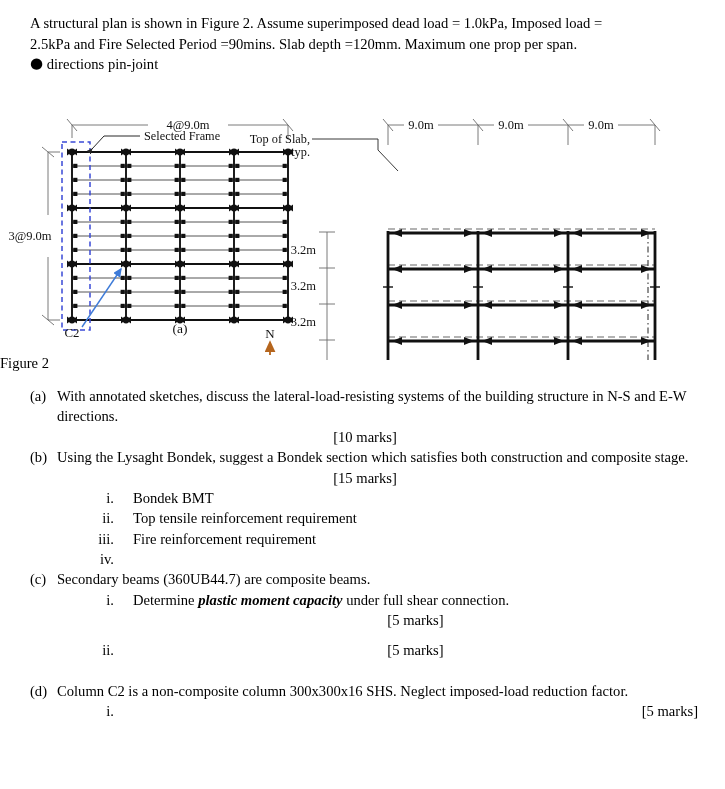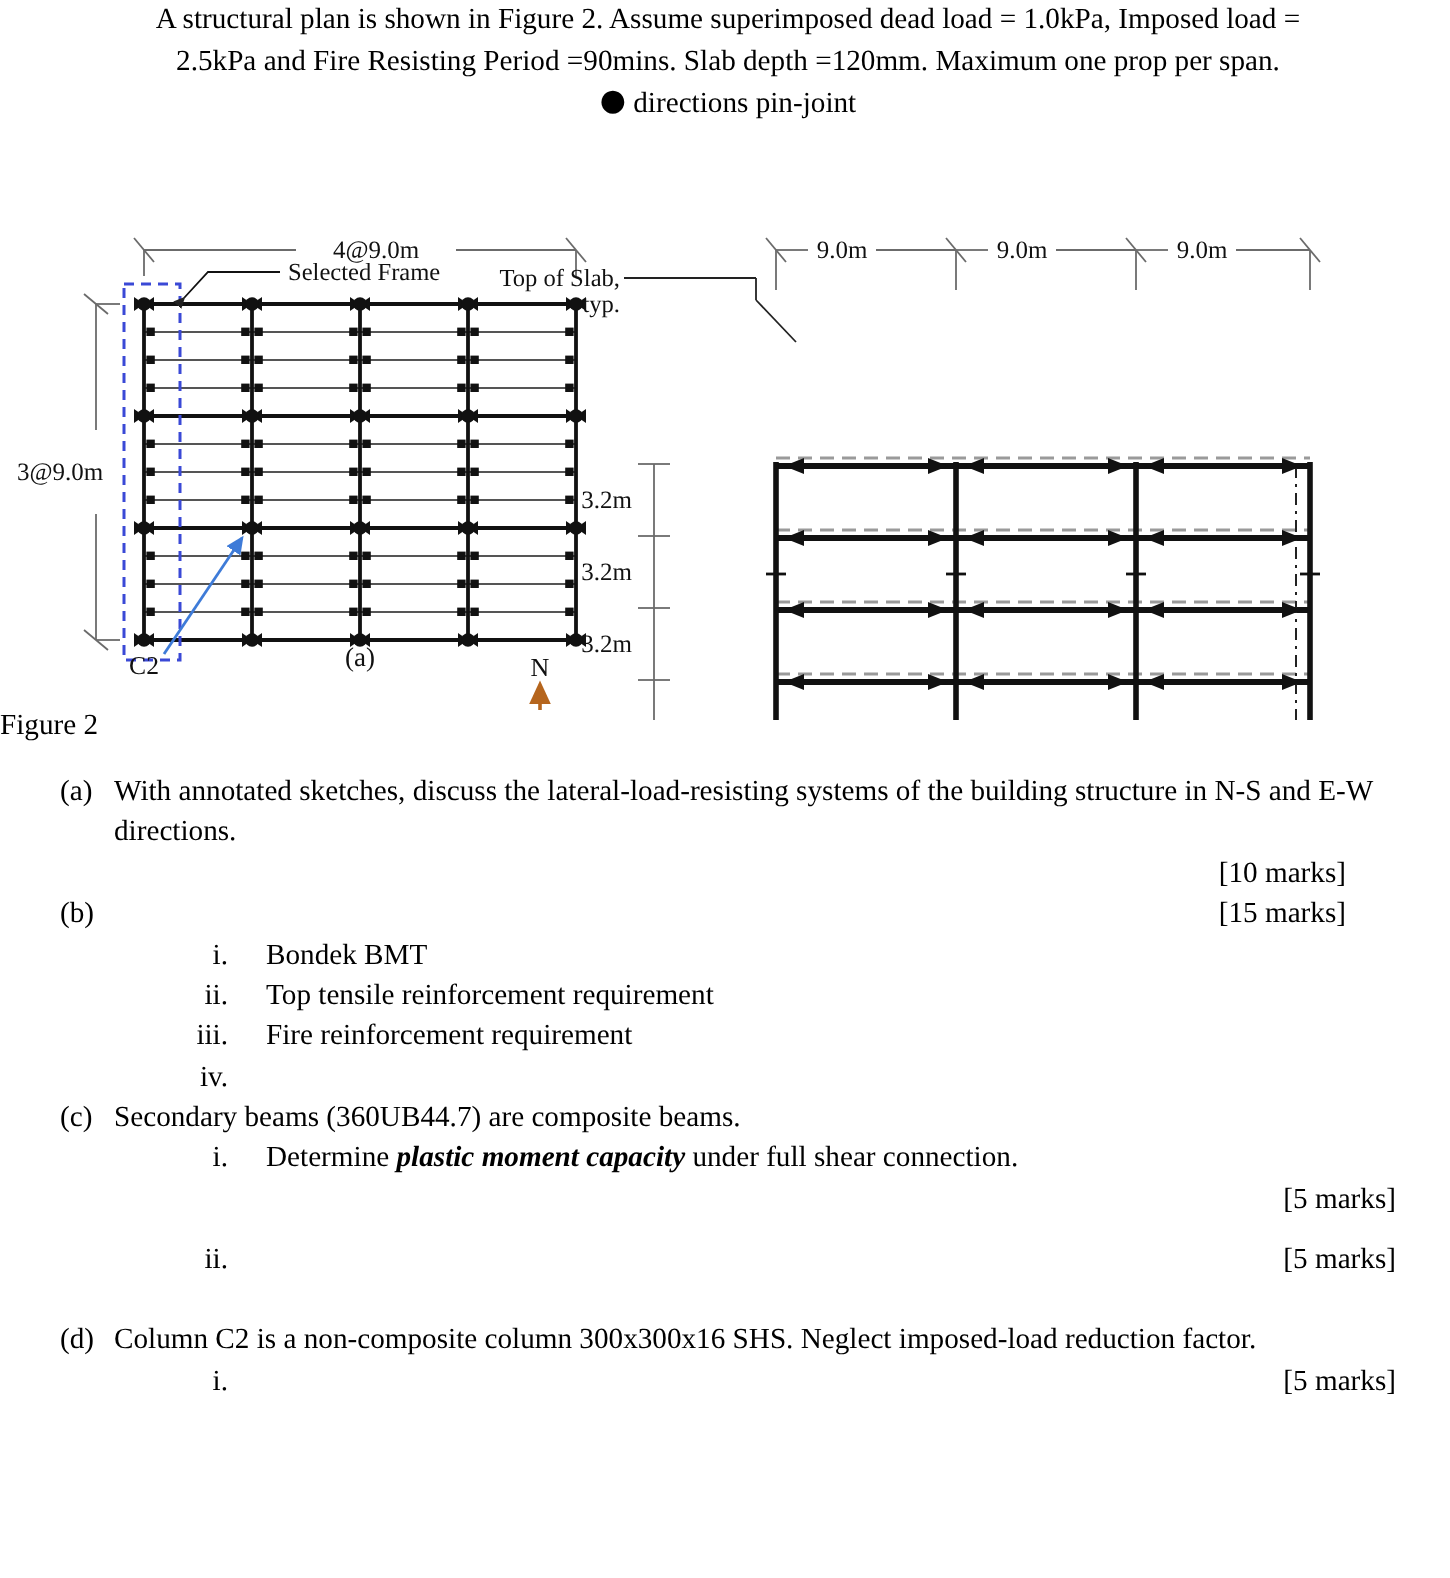--- a/index.html
+++ b/index.html
@@ -18,25 +18,25 @@
   .page {
     position: relative;
     width: 725px;
     height: 789px;
   }
 
   
   .intro {
     position: absolute;
     left: 30px;
-    top: 0;
+    top: 13px;
     width: 668px;
     font-size: 14.6px;
     line-height: 20.5px;
-    text-align: center;
+    text-align: left;
   }
   .intro .ln { display: block; white-space: nowrap; }
   .glyph-r, .glyph-l, .glyph-d { font-family: "DejaVu Sans", sans-serif; font-size: 13px; }
   .glyph-d { font-size: 15px; position: relative; top: -1px; }
 
   
   .figure {
     position: absolute;
     left: 0;
     top: 105px;
@@ -69,21 +69,21 @@
     margin: 0;
   }
   .q .lbl {
     position: absolute;
     left: 30px;
     top: 0;
   }
   .q .txt { display: block; }
   .marks {
     display: block;
-    text-align: right;
+    text-align: center;
     padding-right: 27px;
   }
   .spacer { height: 20px; }
 
   ol.roman {
     list-style: none;
     margin: 0;
     padding: 0;
   }
   ol.roman li {
@@ -106,21 +106,21 @@
     top: 0;
   }
 </style>
 </head>
 <body>
 
 <div class="page">
 
   <div class="intro">
     <span class="ln">A structural plan is shown in Figure 2. Assume superimposed dead load = 1.0kPa, Imposed load =</span>
-    <span class="ln">2.5kPa and Fire Resisting Period =90mins. Slab depth =120mm. Maximum one prop per span.</span>
+    <span class="ln">2.5kPa and Fire Selected Period =90mins. Slab depth =120mm. Maximum one prop per span.</span>
     <span class="ln"><span class="glyph-d">●</span><span> directions pin-joint</span></span>
   </div>
 
   <div class="figure">
     <svg width="725" height="255" viewBox="0 0 725 255" xmlns="http://www.w3.org/2000/svg">
       <defs>
         <marker id="arrowBlue" markerWidth="7" markerHeight="7" refX="5.5" refY="3" orient="auto">
           <path d="M0,0 L6.5,3 L0,6 Z" fill="#3E7BD8"></path>
         </marker>
         <marker id="arrowN" markerWidth="7" markerHeight="7" refX="5" refY="3" orient="auto">
@@ -518,20 +518,21 @@
   <div class="qbody">
 
     <div class="q">
       <span class="lbl">(a)</span>
       <span class="txt">With annotated sketches, discuss the lateral-load-resisting systems of the building structure in N-S and E-W directions.</span>
       <span class="marks">[10 marks]</span>
     </div>
 
     <div class="q">
       <span class="lbl">(b)</span>
+      <span class="txt">Using the Lysaght Bondek, suggest a Bondek section which satisfies both construction and composite stage.</span>
       <span class="marks">[15 marks]</span>
     </div>
 
     <ol class="roman">
       <li>
         <span class="rn">i.</span>
         <span class="itxt">Bondek BMT</span>
       </li>
       <li>
         <span class="rn">ii.</span>

